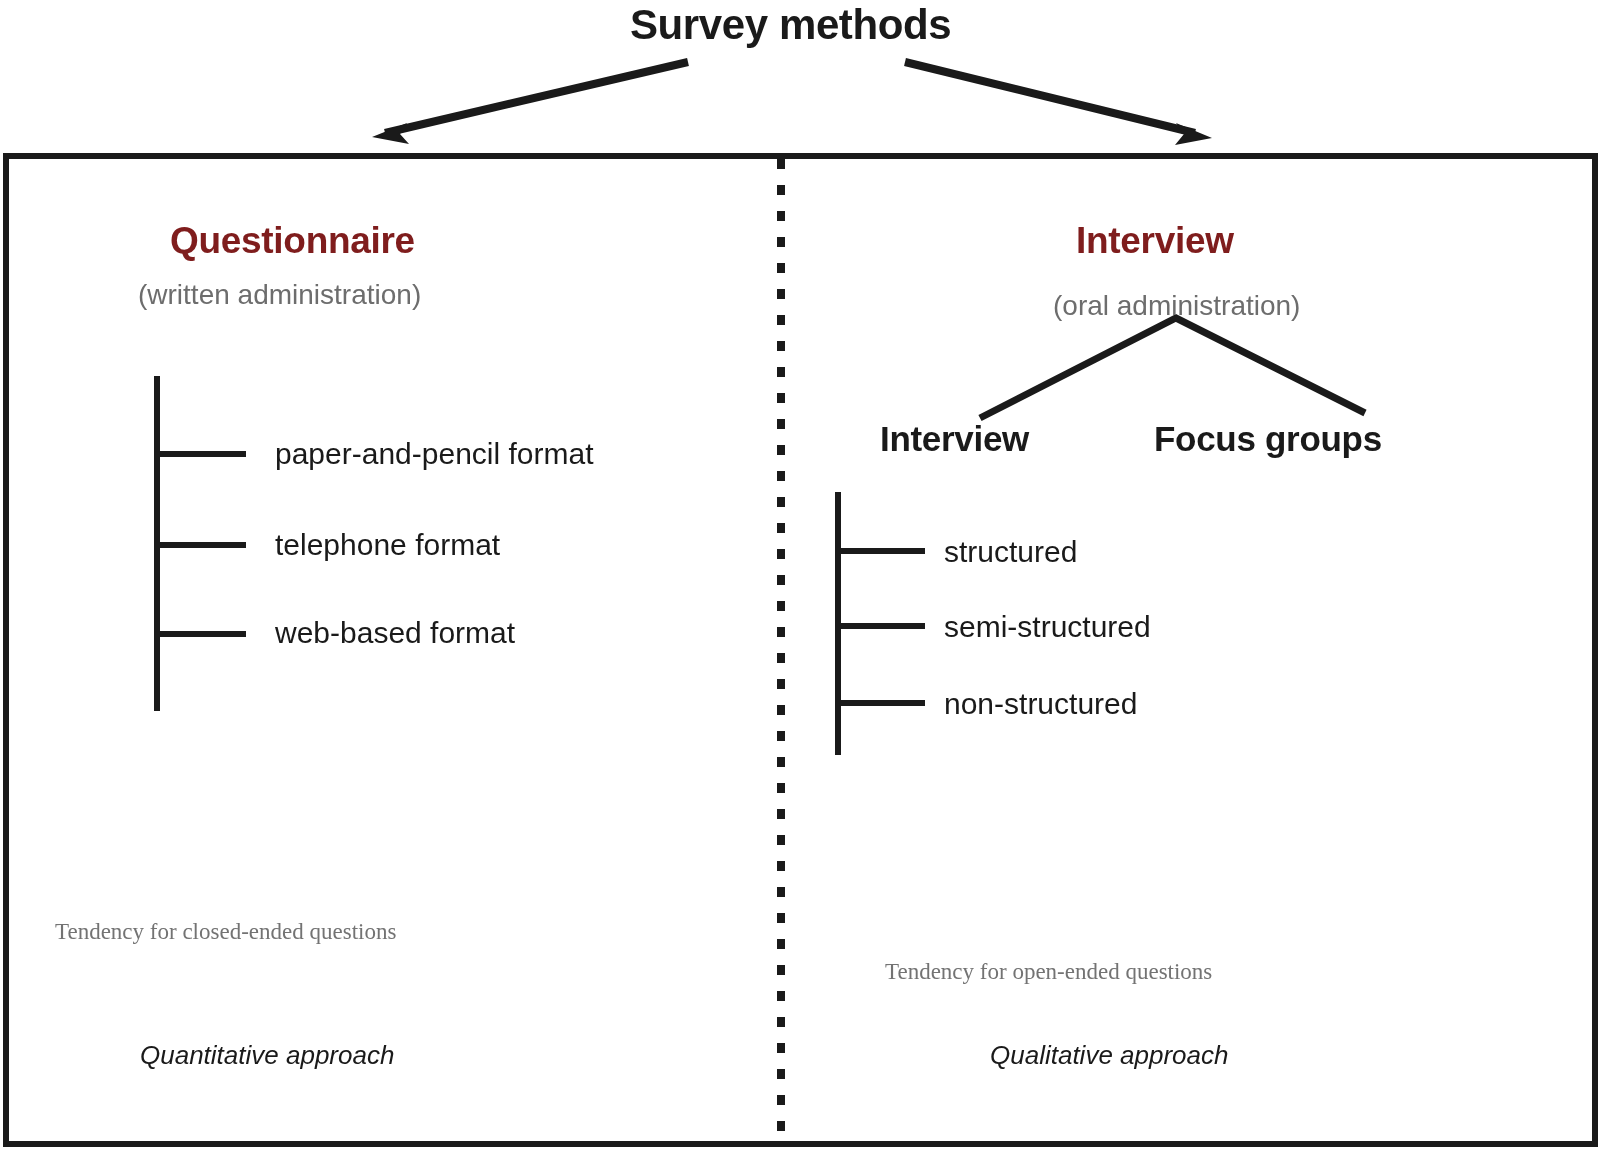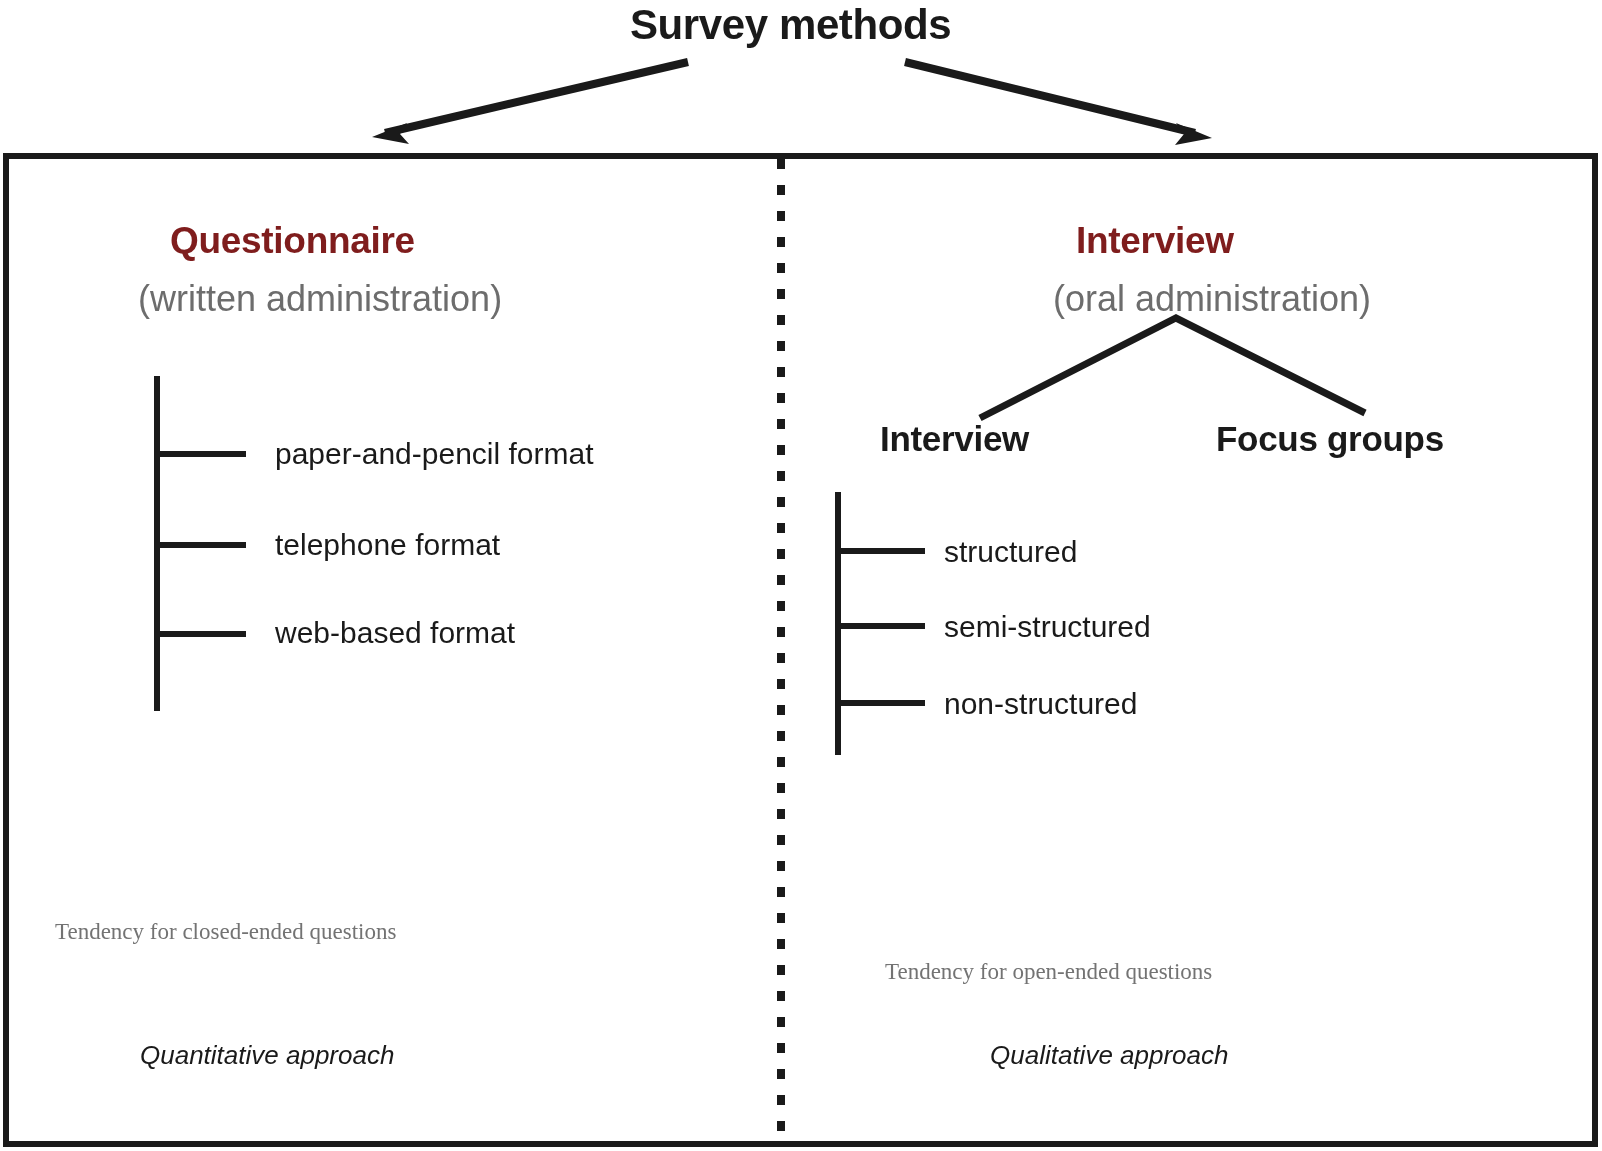--- a/index.html
+++ b/index.html
@@ -34,21 +34,21 @@
     color: #1a1a1a;
     letter-spacing: -0.4px;
   }
   .branch-title {
     font-size: 37px;
     font-weight: bold;
     color: #7f1d1d;
     letter-spacing: -0.3px;
   }
   .branch-sub {
-    font-size: 36px;
+    font-size: 28px;
     color: #6d6d6d;
     font-weight: normal;
   }
   .node-title {
     font-size: 35px;
     font-weight: bold;
     color: #1a1a1a;
     letter-spacing: -0.3px;
   }
   .leaf {
@@ -119,24 +119,24 @@
   <div class="txt branch-sub" style="left:138px; top:281px;">(written administration)</div>
 
   <div class="txt leaf" style="left:275px; top:439px;">paper-and-pencil format</div>
   <div class="txt leaf" style="left:275px; top:530px;">telephone format</div>
   <div class="txt leaf" style="left:275px; top:618px;">web-based format</div>
 
   <div class="txt tendency" style="left:55px; top:920px;">Tendency for closed-ended questions</div>
   <div class="txt approach" style="left:140px; top:1042px;">Quantitative approach</div>
 
   <div class="txt branch-title" style="left:1076px; top:222px;">Interview</div>
-  <div class="txt branch-sub" style="left:1053px; top:281px;">(oral administration)</div>
+  <div class="txt branch-sub" style="left:1053px; top:292px;">(oral administration)</div>
 
   <div class="txt node-title" style="left:880px; top:421px;">Interview</div>
-  <div class="txt node-title" style="left:1216px; top:421px;">Focus groups</div>
+  <div class="txt node-title" style="left:1154px; top:421px;">Focus groups</div>
 
   <div class="txt leaf" style="left:944px; top:537px;">structured</div>
   <div class="txt leaf" style="left:944px; top:612px;">semi-structured</div>
   <div class="txt leaf" style="left:944px; top:689px;">non-structured</div>
 
   <div class="txt tendency" style="left:885px; top:960px;">Tendency for open-ended questions</div>
   <div class="txt approach" style="left:990px; top:1042px;">Qualitative approach</div>
 
 </div>
 

